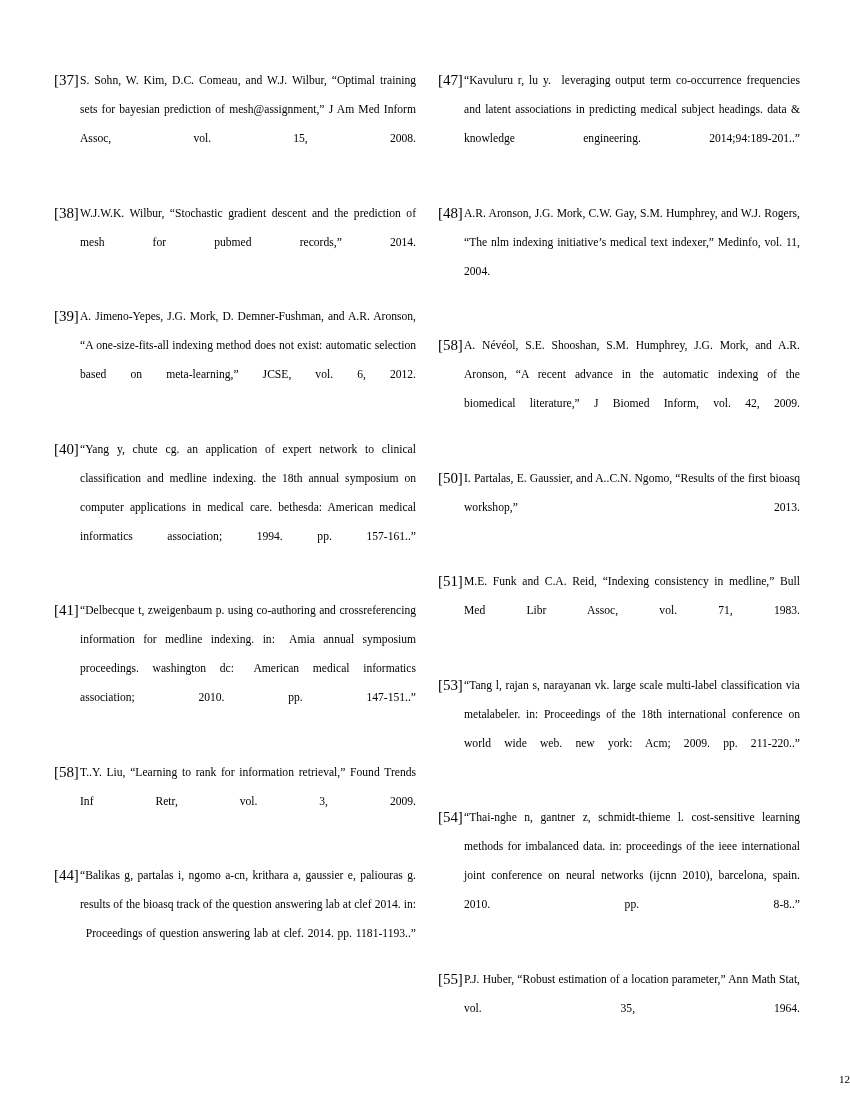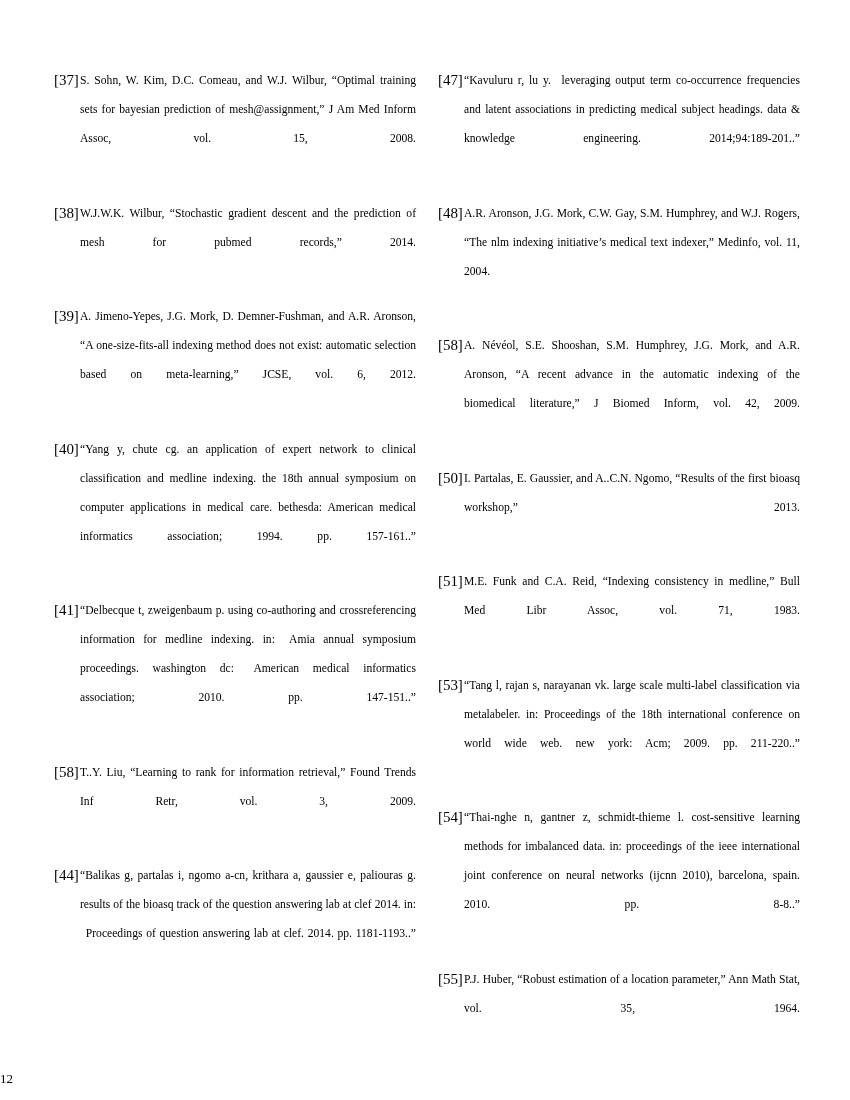--- a/index.html
+++ b/index.html
@@ -75,22 +75,22 @@
     content: "";
     display: inline-block;
     width: 100%;
   }
 
   #page-number {
     position: absolute;
     left: 0;
     top: 1072px;
     width: 850px;
-    text-align: left;
-    font-size: 13px;
+    text-align: right;
+    font-size: 11px;
     line-height: 14px;
   }
 </style>
 </head>
 <body>
 
 <div id="page">
 
   <div id="columns">
 

